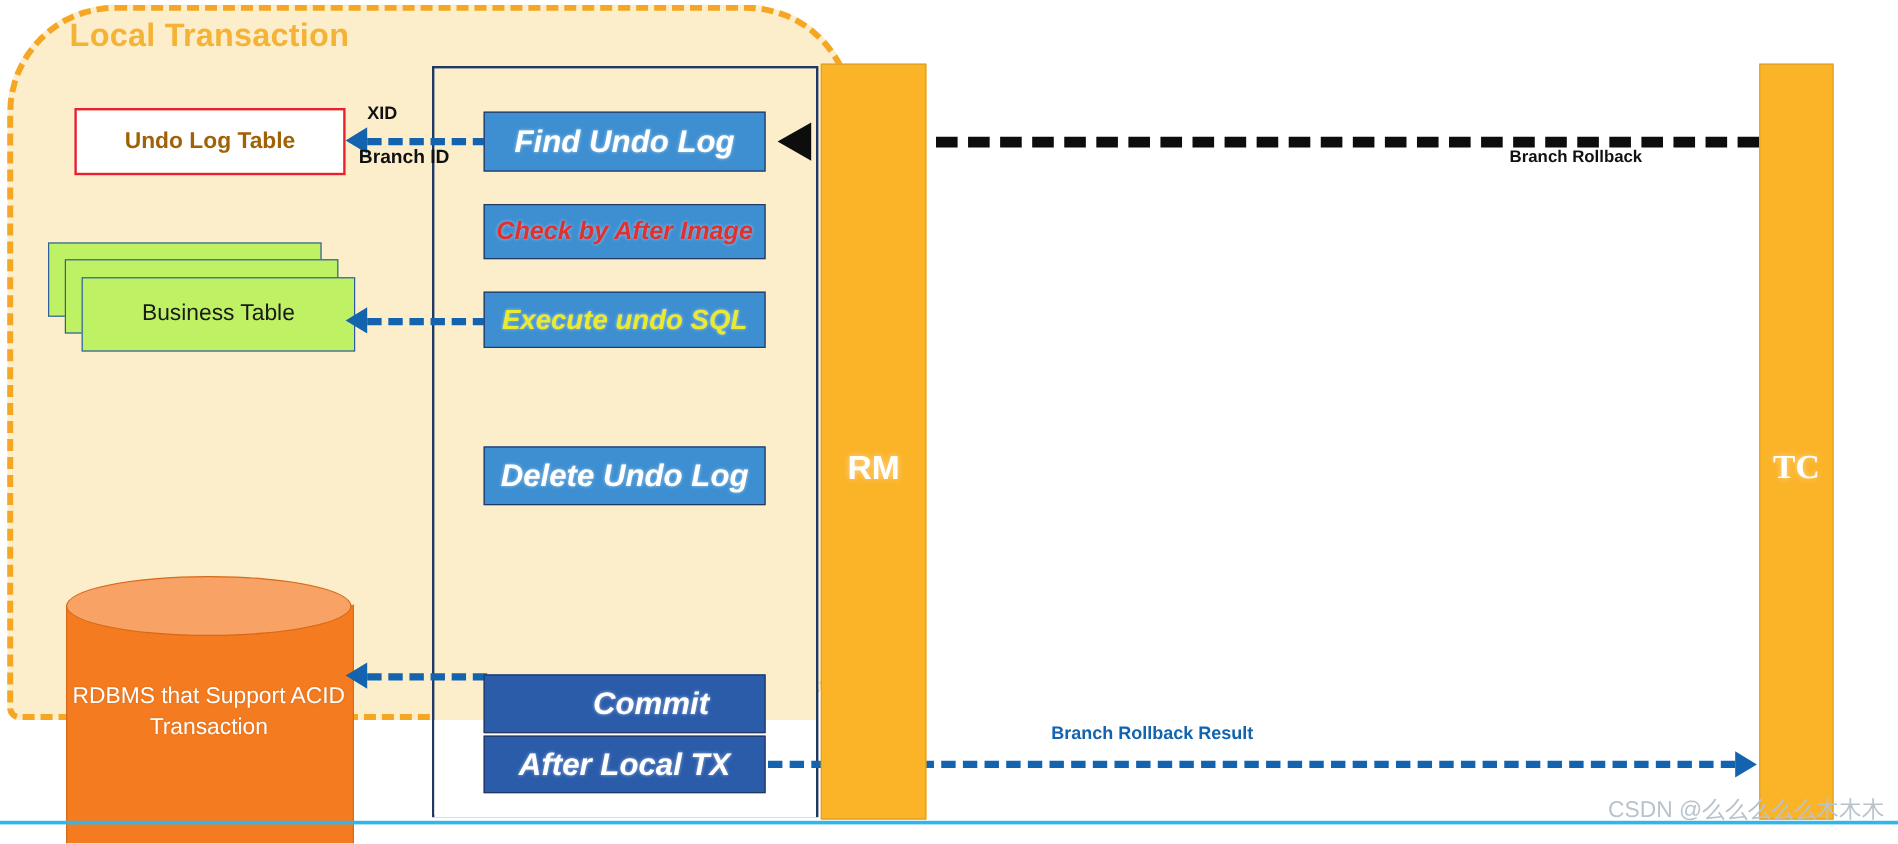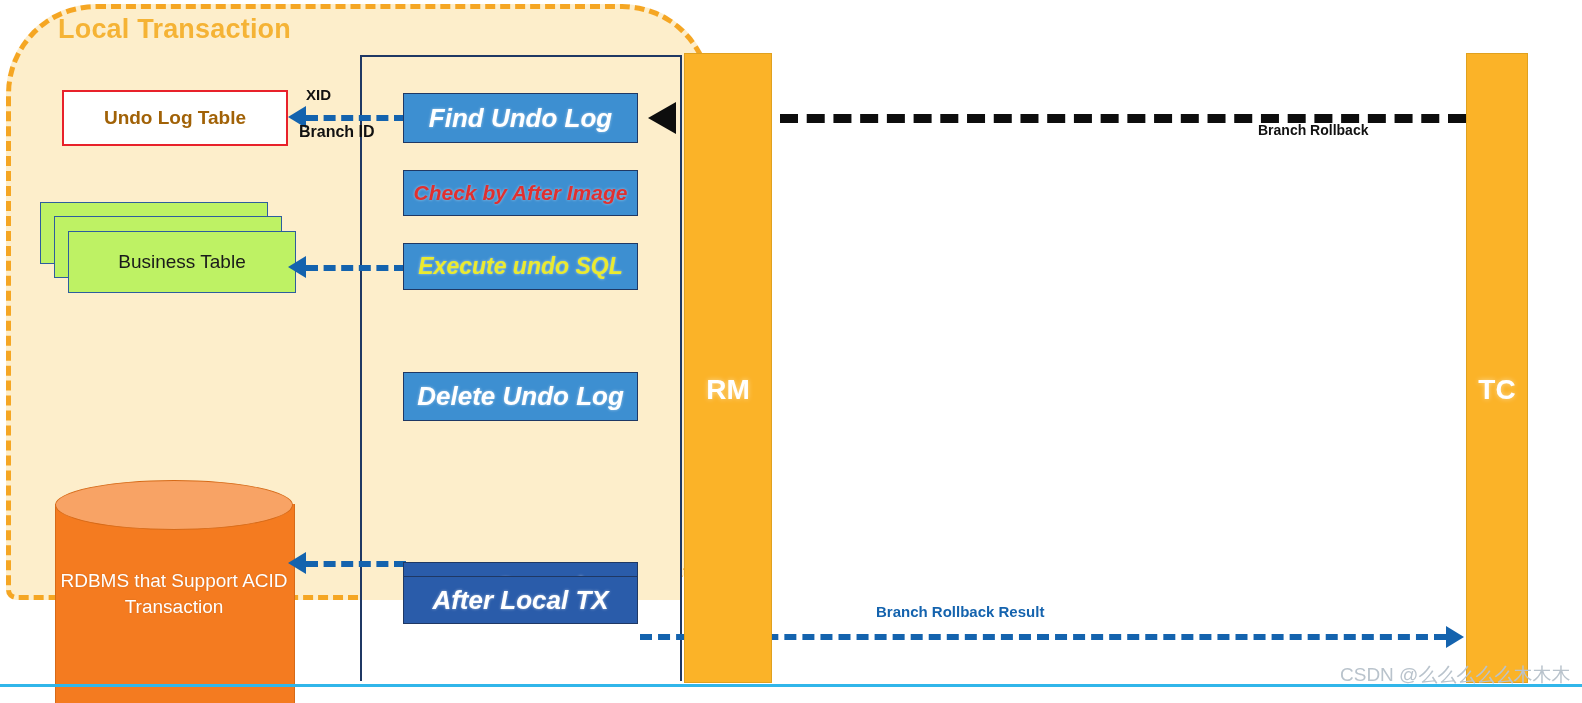--- a/index.html
+++ b/index.html
@@ -72,21 +72,21 @@
            background:#f8a365;border:1.5px solid #d66a18;box-sizing:border-box;}
   .cyl-label{position:absolute;left:0;top:88px;width:238px;text-align:center;
              color:#ffffff;font-size:19px;font-weight:normal;line-height:26px;
              text-shadow:0 0 2px rgba(0,0,0,.15);}
 
   
   .pillar{position:absolute;background:#fbb328;border:1px solid #e0a11f;box-sizing:border-box;
           display:flex;align-items:center;justify-content:center;
           color:#ffffff;font-size:28px;font-weight:bold;text-shadow:0 0 5px rgba(255,255,255,.5);}
   .pillar-rm{left:684px;top:53px;width:88px;height:630px;}
-  .pillar-tc{left:1466px;top:53px;width:62px;height:630px;}
+  .pillar-tc{left:1466px;top:53px;width:62px;height:630px;font-family:Liberation Serif, serif;}
   .pillar span{display:block;margin-top:44px;}
 
   
   .dash-h{position:absolute;height:0;border-top-style:dashed;}
   .blue-dash{border-top:6px dashed #1463ae;}
   .black-dash{border-top:9px dashed #0d0d0d;}
 
   
   .arrow{position:absolute;width:0;height:0;}
   .arrow-left-blue{border-top:11px solid transparent;border-bottom:11px solid transparent;border-right:18px solid #1463ae;}
@@ -157,21 +157,21 @@
   <div class="step light" style="left:403px;top:93px;width:235px;height:50px;">Find Undo Log</div>
 
   <div class="step light red-t" style="left:403px;top:170px;width:235px;height:46px;">Check by After Image</div>
 
   <div class="step light yel-t" style="left:403px;top:243px;width:235px;height:47px;">Execute undo SQL</div>
 
   <div class="step light" style="left:403px;top:372px;width:235px;height:49px;">Delete Undo Log</div>
 
   <div class="step dark" style="left:403px;top:562px;width:235px;height:49px;padding-left:44px;">Commit</div>
 
-  <div class="step dark" style="left:403px;top:576px;width:235px;height:48px;">After Local TX</div>
+  <div class="step dark" style="left:403px;top:613px;width:235px;height:48px;">After Local TX</div>
 
   <div class="pillar pillar-rm">
     <span>RM</span>
   </div>
   <div class="pillar pillar-tc">
     <span>TC</span>
   </div>
 
   <div class="cyan-rule"></div>
   <div class="watermark">CSDN @么么么么么木木木</div>

